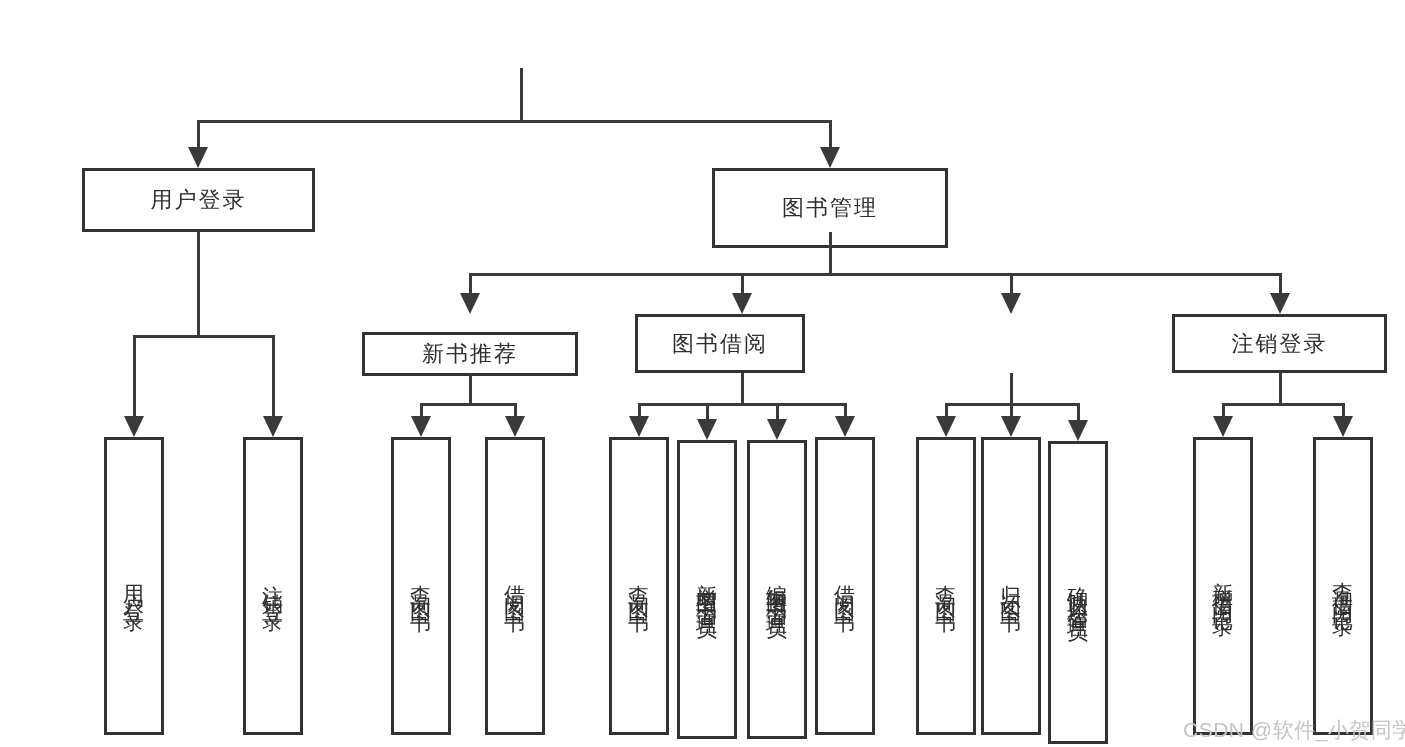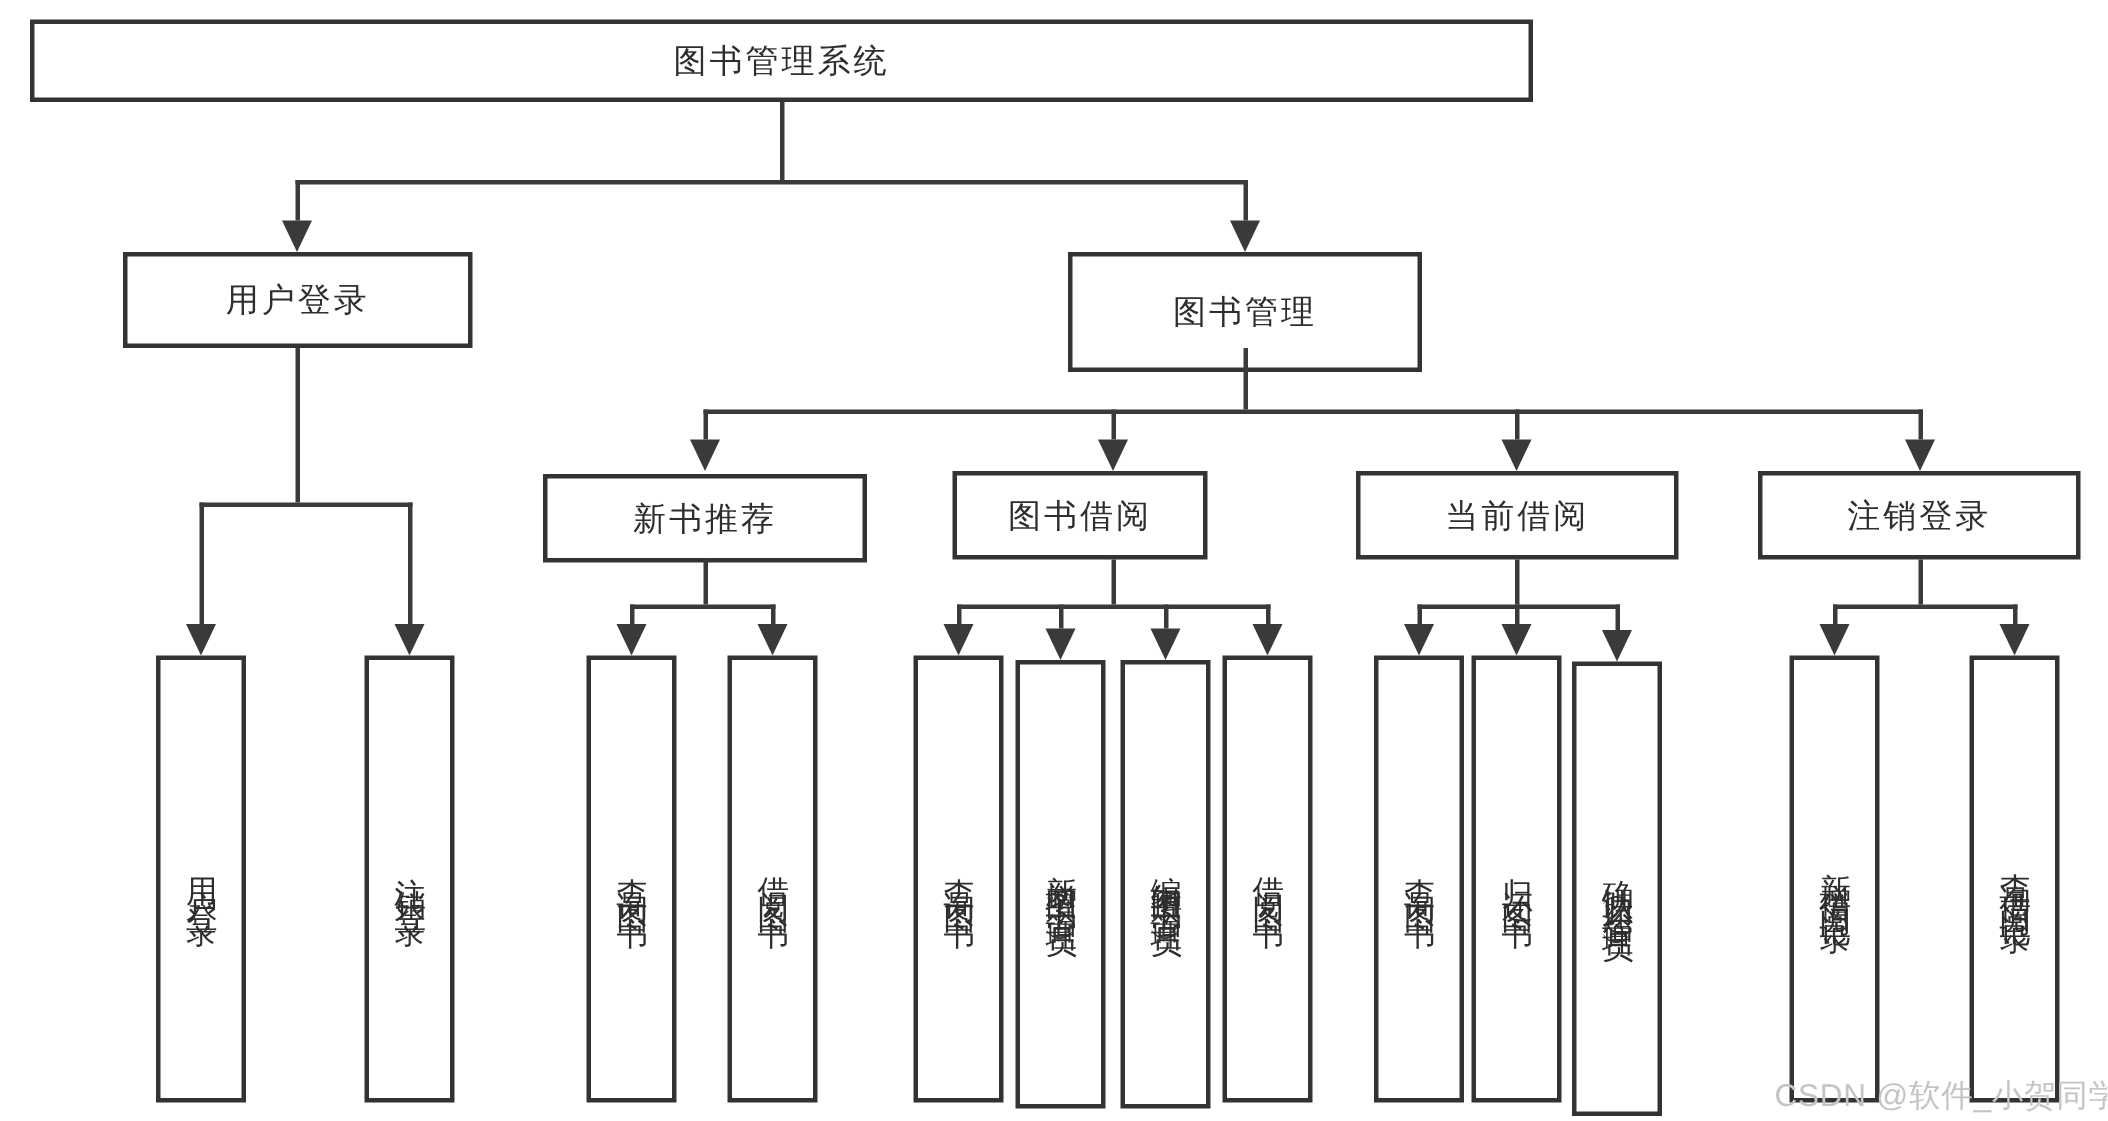--- a/index.html
+++ b/index.html
@@ -62,21 +62,20 @@
     letter-spacing: 0.5px;
     z-index: 20;
     white-space: nowrap;
   }
 </style>
 </head>
 <body>
 
 <div id="canvas">
 
-  <div class="hbox" style="left:20px; top:13px; width:1002px; height:55px;">图书管理系统</div>
 
   <div class="vline" style="left:519.5px; top:68px; height:52px;"></div>
   <div class="hline" style="left:196.5px; top:120px; width:635px;"></div>
   <div class="vline" style="left:196.5px; top:120px; height:27px;"></div>
   <div class="arrow" style="left:188px; top:147px;"></div>
   <div class="vline" style="left:828.5px; top:120px; height:27px;"></div>
   <div class="arrow" style="left:820px; top:147px;"></div>
 
   <div class="hbox" style="left:82px; top:168px; width:233px; height:64px;">用户登录</div>
   <div class="hbox" style="left:712px; top:168px; width:236px; height:80px;">图书管理</div>
@@ -92,23 +91,22 @@
   <div class="hline" style="left:468.5px; top:273px; width:813px;"></div>
   <div class="vline" style="left:468.5px; top:273px; height:20px;"></div>
   <div class="arrow" style="left:460px; top:293px;"></div>
   <div class="vline" style="left:740.5px; top:273px; height:20px;"></div>
   <div class="arrow" style="left:732px; top:293px;"></div>
   <div class="vline" style="left:1009.5px; top:273px; height:20px;"></div>
   <div class="arrow" style="left:1001px; top:293px;"></div>
   <div class="vline" style="left:1278.5px; top:273px; height:20px;"></div>
   <div class="arrow" style="left:1270px; top:293px;"></div>
 
-  <div class="hbox" style="left:362px; top:316px; width:216px; height:59px;font-family:Liberation Serif, serif;">新书推荐</div>
+  <div class="hbox" style="left:362px; top:332px; width:216px; height:44px;font-family:Liberation Serif, serif;">新书推荐</div>
   <div class="hbox" style="left:635px; top:314px; width:170px; height:59px;">图书借阅</div>
-  <div class="hbox" style="left:904px; top:314px; width:215px; height:59px;">当前借阅</div>
   <div class="hbox" style="left:1172px; top:314px; width:215px; height:59px;">注销登录</div>
 
   <div class="vline" style="left:468.5px; top:373px; height:30px;"></div>
   <div class="hline" style="left:419.5px; top:403px; width:97px;"></div>
   <div class="vline" style="left:419.5px; top:403px; height:13px;"></div>
   <div class="arrow" style="left:411px; top:416px;"></div>
   <div class="vline" style="left:513.5px; top:403px; height:13px;"></div>
   <div class="arrow" style="left:505px; top:416px;"></div>
 
   <div class="vline" style="left:740.5px; top:373px; height:30px;"></div>

